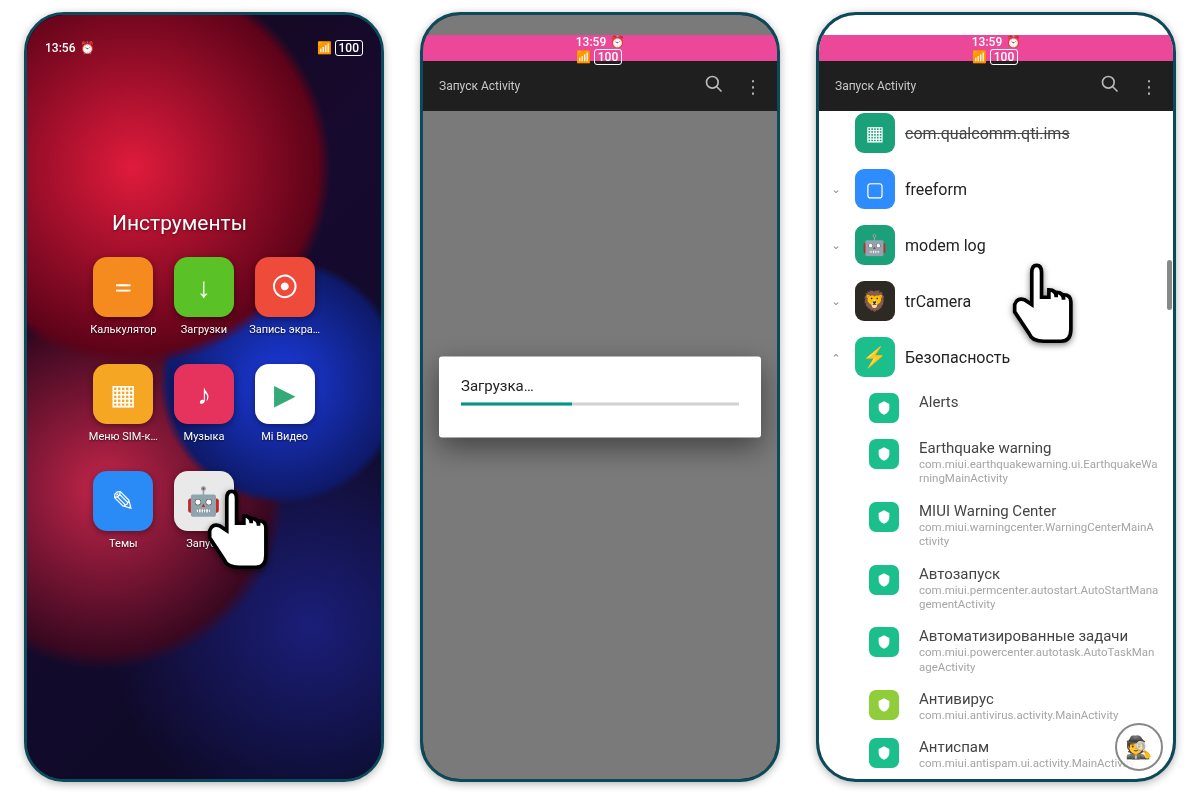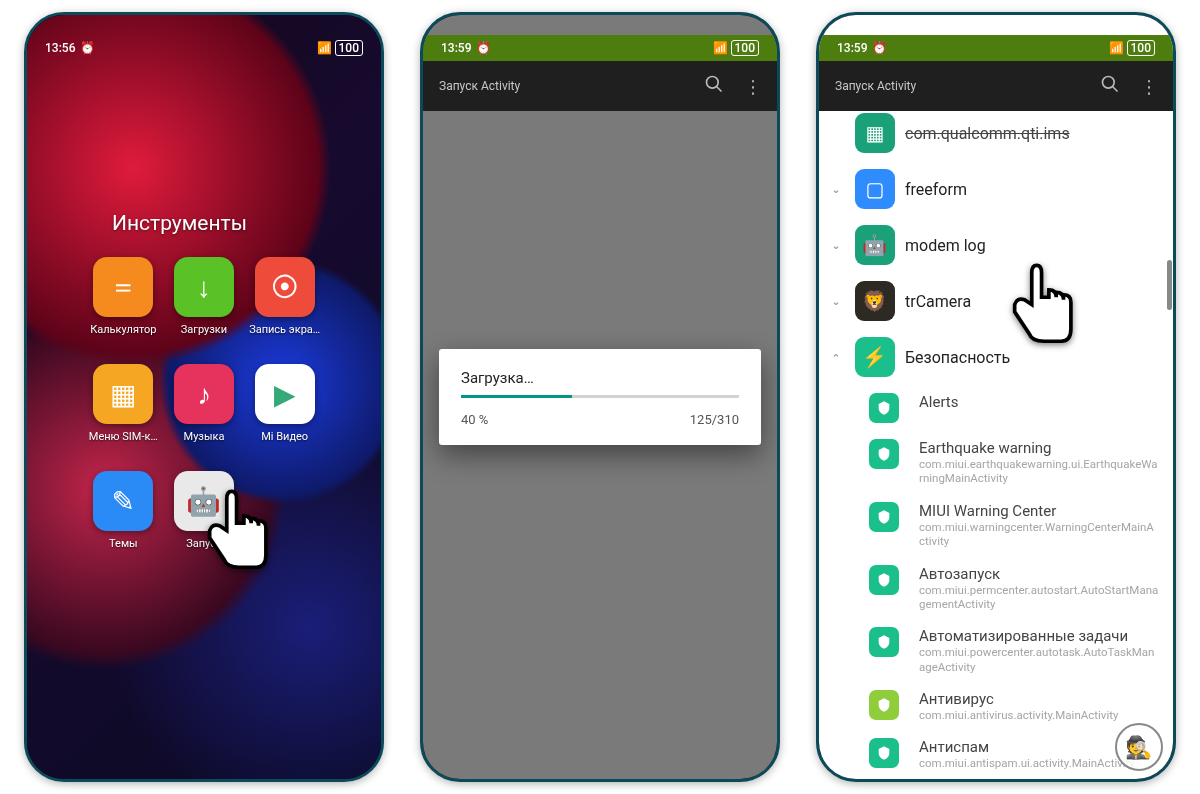--- a/index.html
+++ b/index.html
@@ -35,21 +35,21 @@
   .appbar-title { font-size: 12px; }
   .appbar-actions { display: flex; gap: 20px; align-items: center; color: #b9b9b9; }
   .dialog { position: absolute; left: 16px; right: 16px; top: 50%; transform: translateY(-50%); background: #fff; border-radius: 3px; padding: 20px 22px 18px; box-shadow: 0 10px 28px rgba(0,0,0,0.45); }
   .dialog-title { font-size: 15px; color: #222; margin-bottom: 8px; }
   .progress-bar { height: 3px; background: #d2d2d2; position: relative; margin-bottom: 14px; }
   .progress-fill { position: absolute; left: 0; top: 0; bottom: 0; background: #009688; }
   .progress-row { display: flex; justify-content: space-between; font-size: 13px; color: #555; }
 
   
   .p3 .screen { background: #fff; }
-  .p3 .statusbar, .p2 .statusbar { background: #4d7c0f; }
+  .p3 .statusbar, .p2 .statusbar { background: #ec4899; flex-direction: column; }
   .list { overflow: hidden; }
   .list-row { display: flex; align-items: center; padding: 8px 12px 8px 8px; gap: 10px; }
   .chevron { width: 18px; display: flex; justify-content: center; color: #8a8a8a; font-size: 11px; }
   .row-icon { width: 40px; height: 40px; border-radius: 9px; display: flex; align-items: center; justify-content: center; font-size: 20px; flex-shrink: 0; }
   .row-label { font-size: 16px; color: #222; }
   .expanded-section { }
   .sub-row { display: flex; align-items: flex-start; padding: 8px 14px 8px 50px; gap: 12px; }
   .sub-icon { width: 30px; height: 30px; border-radius: 7px; display: flex; align-items: center; justify-content: center; flex-shrink: 0; }
   .sub-text { flex: 1; margin-left: 8px; }
   .sub-title { font-size: 15px; color: #444; line-height: 1.2; }
@@ -141,24 +141,20 @@
             </svg>
         </span>
         <span style="font-size:18px;letter-spacing:-1px;">⋮</span>
       </div>
     </div>
     <div class="dialog">
       <div class="dialog-title">Загрузка…</div>
       <div class="progress-bar">
         <div class="progress-fill" id="progress-fill" style="width: 40%;"></div>
       </div>
-      <div class="progress-row">
-        <span>40 %</span>
-        <span>125/310</span>
-      </div>
     </div>
   </div>
 </div>
 
 <div class="phone p3">
   <div class="screen">
     <div class="statusbar">
       <div class="sb-left">
         <span>13:59</span>
         <span class="sb-icon">⏰</span>

